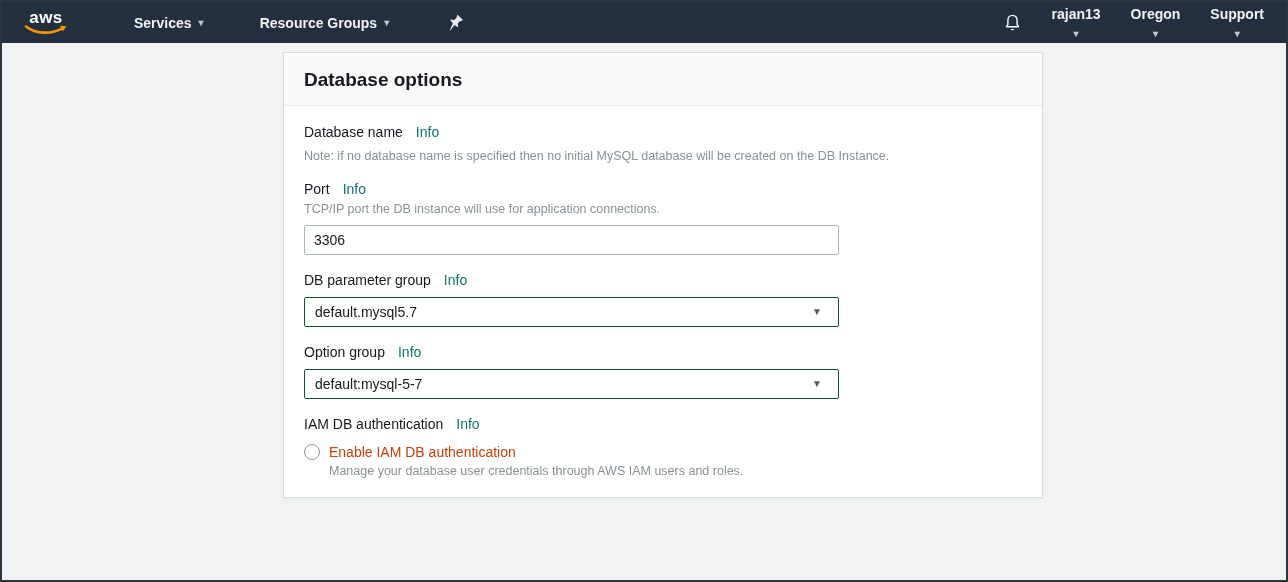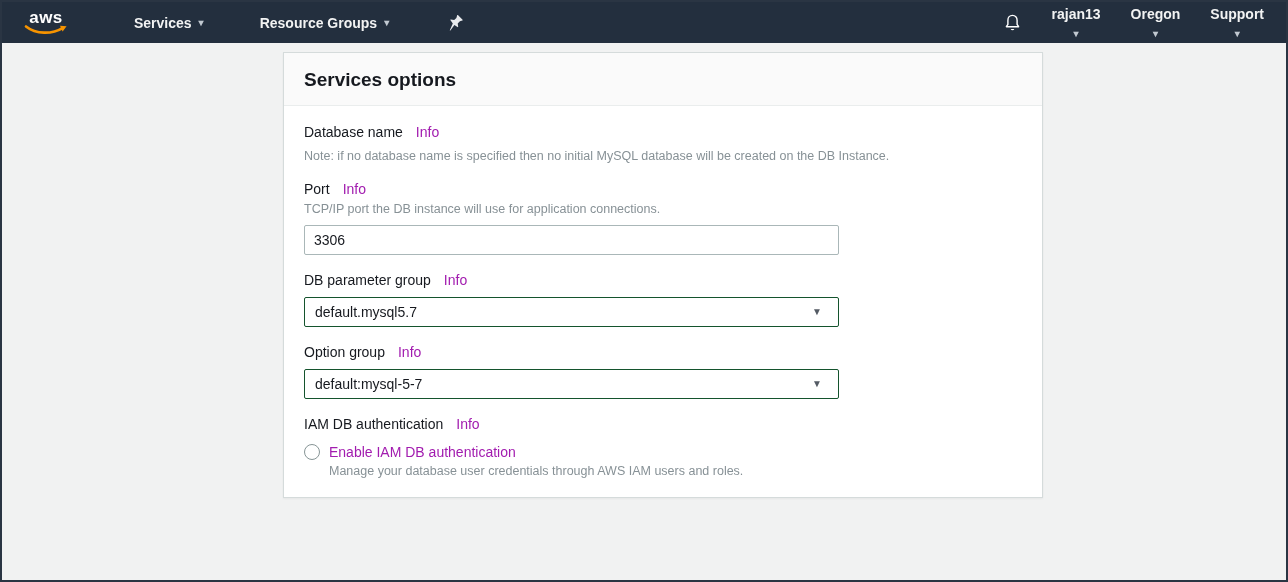--- a/index.html
+++ b/index.html
@@ -45,21 +45,21 @@
   .card-header {
     background:#fafafa;
     border-bottom:1px solid #eaeded;
     padding:16px 20px 14px;
   }
   .card-title { font-size:19px; font-weight:700; color:#16191f; }
   .card-body { padding:17px 20px 18px; }
   .field { margin-bottom:16px; }
   .label-row { display:flex; align-items:center; gap:13px; line-height:18px; margin-bottom:8px; }
   .field-label { font-size:14px; color:#16191f; }
-  .info-link { font-size:14px; color:#a21caf; cursor:pointer; text-decoration:none; }
+  .info-link { font-size:14px; color:#0f766e; cursor:pointer; text-decoration:none; }
   .help-text { font-size:12.5px; color:#879196; line-height:15px; }
   .desc-above { margin:-4px 0 8px; }
   .note-below { margin-top:7px; }
   .text-input {
     width:535px; height:30px;
     border:1px solid #aab7b8; border-radius:2px;
     padding:0 9px;
     font-family:"Liberation Sans", sans-serif;
     font-size:14px; color:#16191f;
     background:#fff; outline:none;
@@ -80,21 +80,21 @@
   }
   
   .radio-row { display:flex; align-items:center; gap:9px; margin-top:11px; cursor:pointer; }
   .radio-circle {
     width:16px; height:16px; border-radius:50%;
     border:1px solid #879596; background:#fff; flex:0 0 auto;
   }
   .radio-circle.checked {
     border:5px solid #0073bb;
   }
-  .radio-label { font-size:14px; color:#a21caf; line-height:16px; }
+  .radio-label { font-size:14px; color:#c2410c; line-height:16px; }
   .radio-desc { margin:4px 0 0 25px; }
 </style>
 </head>
 <body>
 
 <div class="screen">
 
   <div class="nav">
     <div class="logo">
       <span class="logo-text">aws</span>
@@ -142,21 +142,21 @@
 
       <div class="nav-item light">
         <span>Support</span>
         <span class="caret">▾</span>
       </div>
     </div>
   </div>
 
   <div class="card">
     <div class="card-header">
-      <div class="card-title">Services options</div>
+      <div class="card-title">Database options</div>
     </div>
 
     <div class="card-body">
 
       <div class="field">
         <div class="label-row">
           <span class="field-label">Database name</span>
           <a class="info-link">Info</a>
         </div>
         <div class="help-text note-below">Note: if no database name is specified then no initial MySQL database will be created on the DB Instance.</div>

